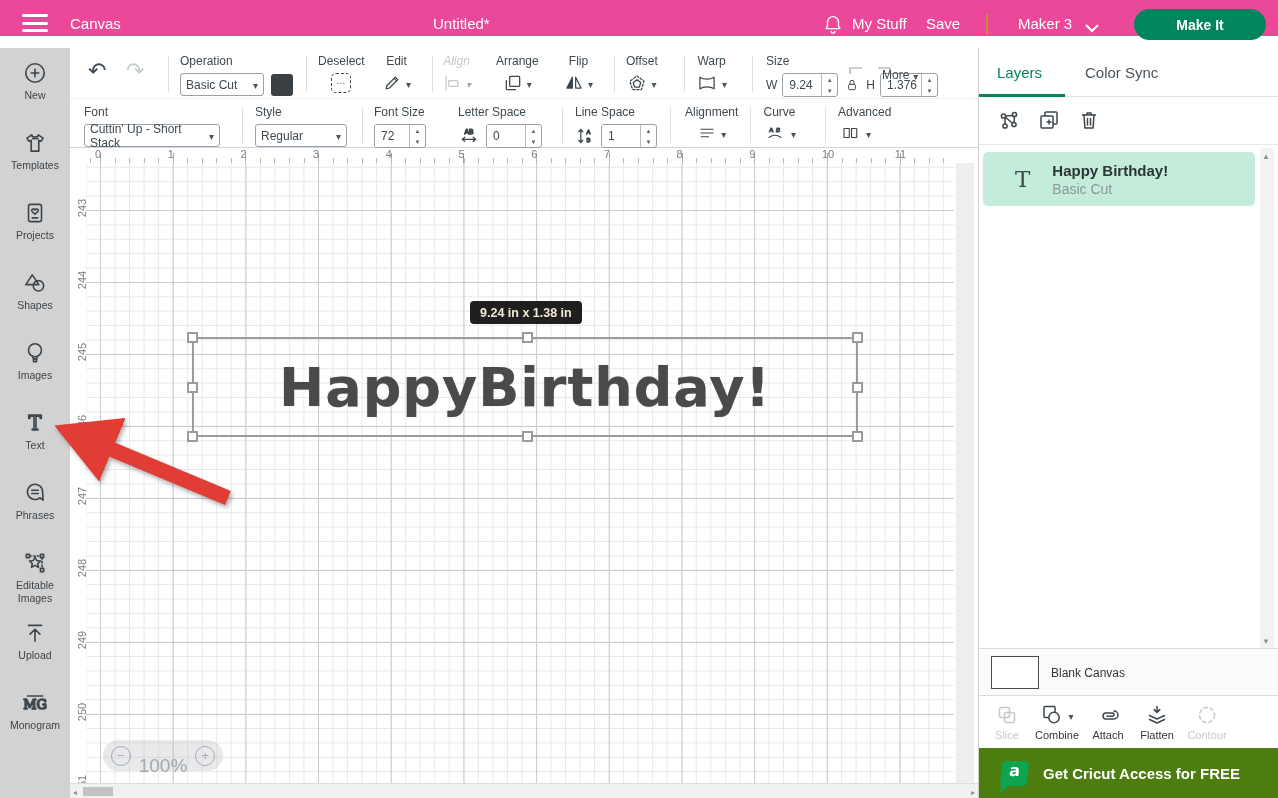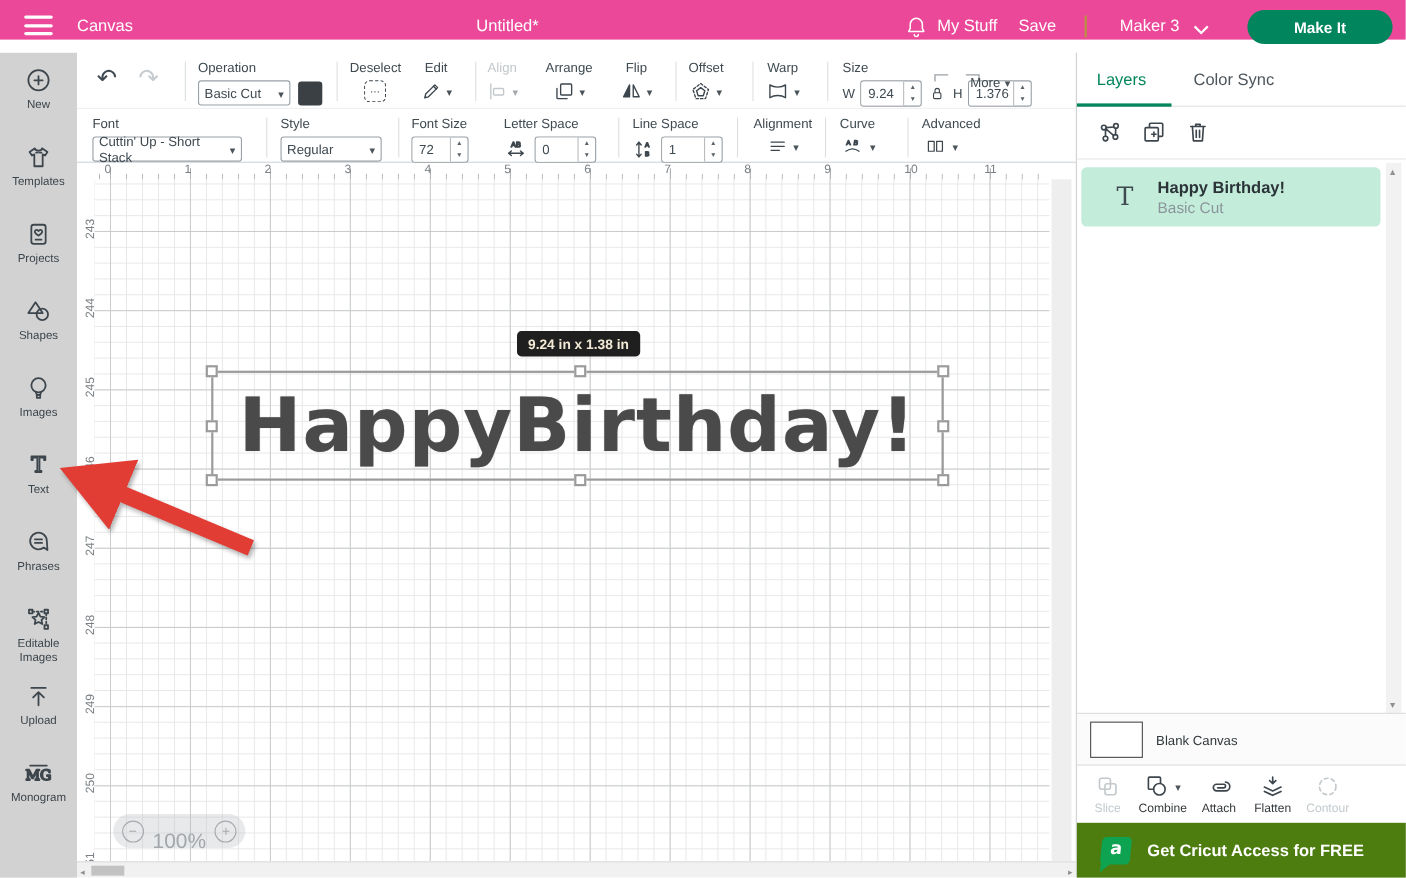--- a/index.html
+++ b/index.html
@@ -64,21 +64,21 @@
   #grid { position:absolute; left:16px; top:15px; width:868px; height:620px; cursor:crosshair;
     background-image:
       linear-gradient(to right,#c9cbcc 0 1px,transparent 1px),
       linear-gradient(to bottom,#c9cbcc 0 1px,transparent 1px),
       linear-gradient(to right,#e7e8e9 0 1px,transparent 1px),
       linear-gradient(to bottom,#e7e8e9 0 1px,transparent 1px);
     background-size:72.7px 100%,100% 72px,14.54px 100%,100% 14.4px;
     background-position:14px 0,0 47px,14px 0,0 3.8px; }
   #selection { position:absolute; left:122px; top:189px; width:666px; height:100px;
     border:2px solid #9b9b9b; display:flex; align-items:center; justify-content:center; }
-  #design-text { font-family:"DejaVu Sans",sans-serif; font-weight:bold; font-size:68px; color:#4a4a4a;
+  #design-text { font-family:"DejaVu Sans",sans-serif; font-weight:bold; font-size:54px; color:#4a4a4a;
     letter-spacing:1px; white-space:nowrap; text-shadow:0 0 1px #aaa; }
   .handle { position:absolute; width:11px; height:11px; background:#fff; border:2px solid #9b9b9b; cursor:pointer; }
   #size-tooltip { position:absolute; left:400px; top:153px; height:23px; padding:0 10px;
     background:#1f1f1f; border-radius:4px; color:#f3ead6; font-size:12.5px; font-weight:bold;
     display:flex; align-items:center; white-space:nowrap; }
   #zoom-pill { position:absolute; left:33px; top:592px; width:120px; height:31px; border-radius:16px;
     background:rgba(190,193,196,.35); display:flex; align-items:center; justify-content:center; gap:8px; }
   .zoom-circ { width:20px; height:20px; border-radius:50%; border:1.5px solid #a7abaf; color:#a7abaf;
     display:flex; align-items:center; justify-content:center; font-size:13px; cursor:pointer; line-height:1; }
   #zoom-val { font-size:19px; color:#a3a7ab;margin-top:20px; }
@@ -290,21 +290,21 @@
         <div class="ctrl icbtn" style="justify-content:center;">
           <svg class="ic" width="20" height="20" viewBox="0 0 24 24">
               <path d="M5 19 L6 15 L16 5 L19 8 L9 18 Z"></path>
               <path d="M14.5 6.5 l3 3"></path>
             </svg>
           <span class="car"></span>
         </div>
       </div>
       <div class="vdiv" style="left:362px;"></div>
 
-      <div class="grp dis" style="left:372px;text-align:center;">
+      <div class="grp dis" style="left:372px;text-align:center;font-style:italic;">
         <span class="lbl dis">Align</span>
         <div class="ctrl icbtn" style="justify-content:center;">
           <svg class="ic" width="20" height="20" viewBox="0 0 24 24">
               <path d="M5 4 v16"></path>
               <rect x="8" y="9" width="11" height="7" rx="1"></rect>
             </svg>
           <span class="car" style="opacity:.5"></span>
         </div>
       </div>
 

